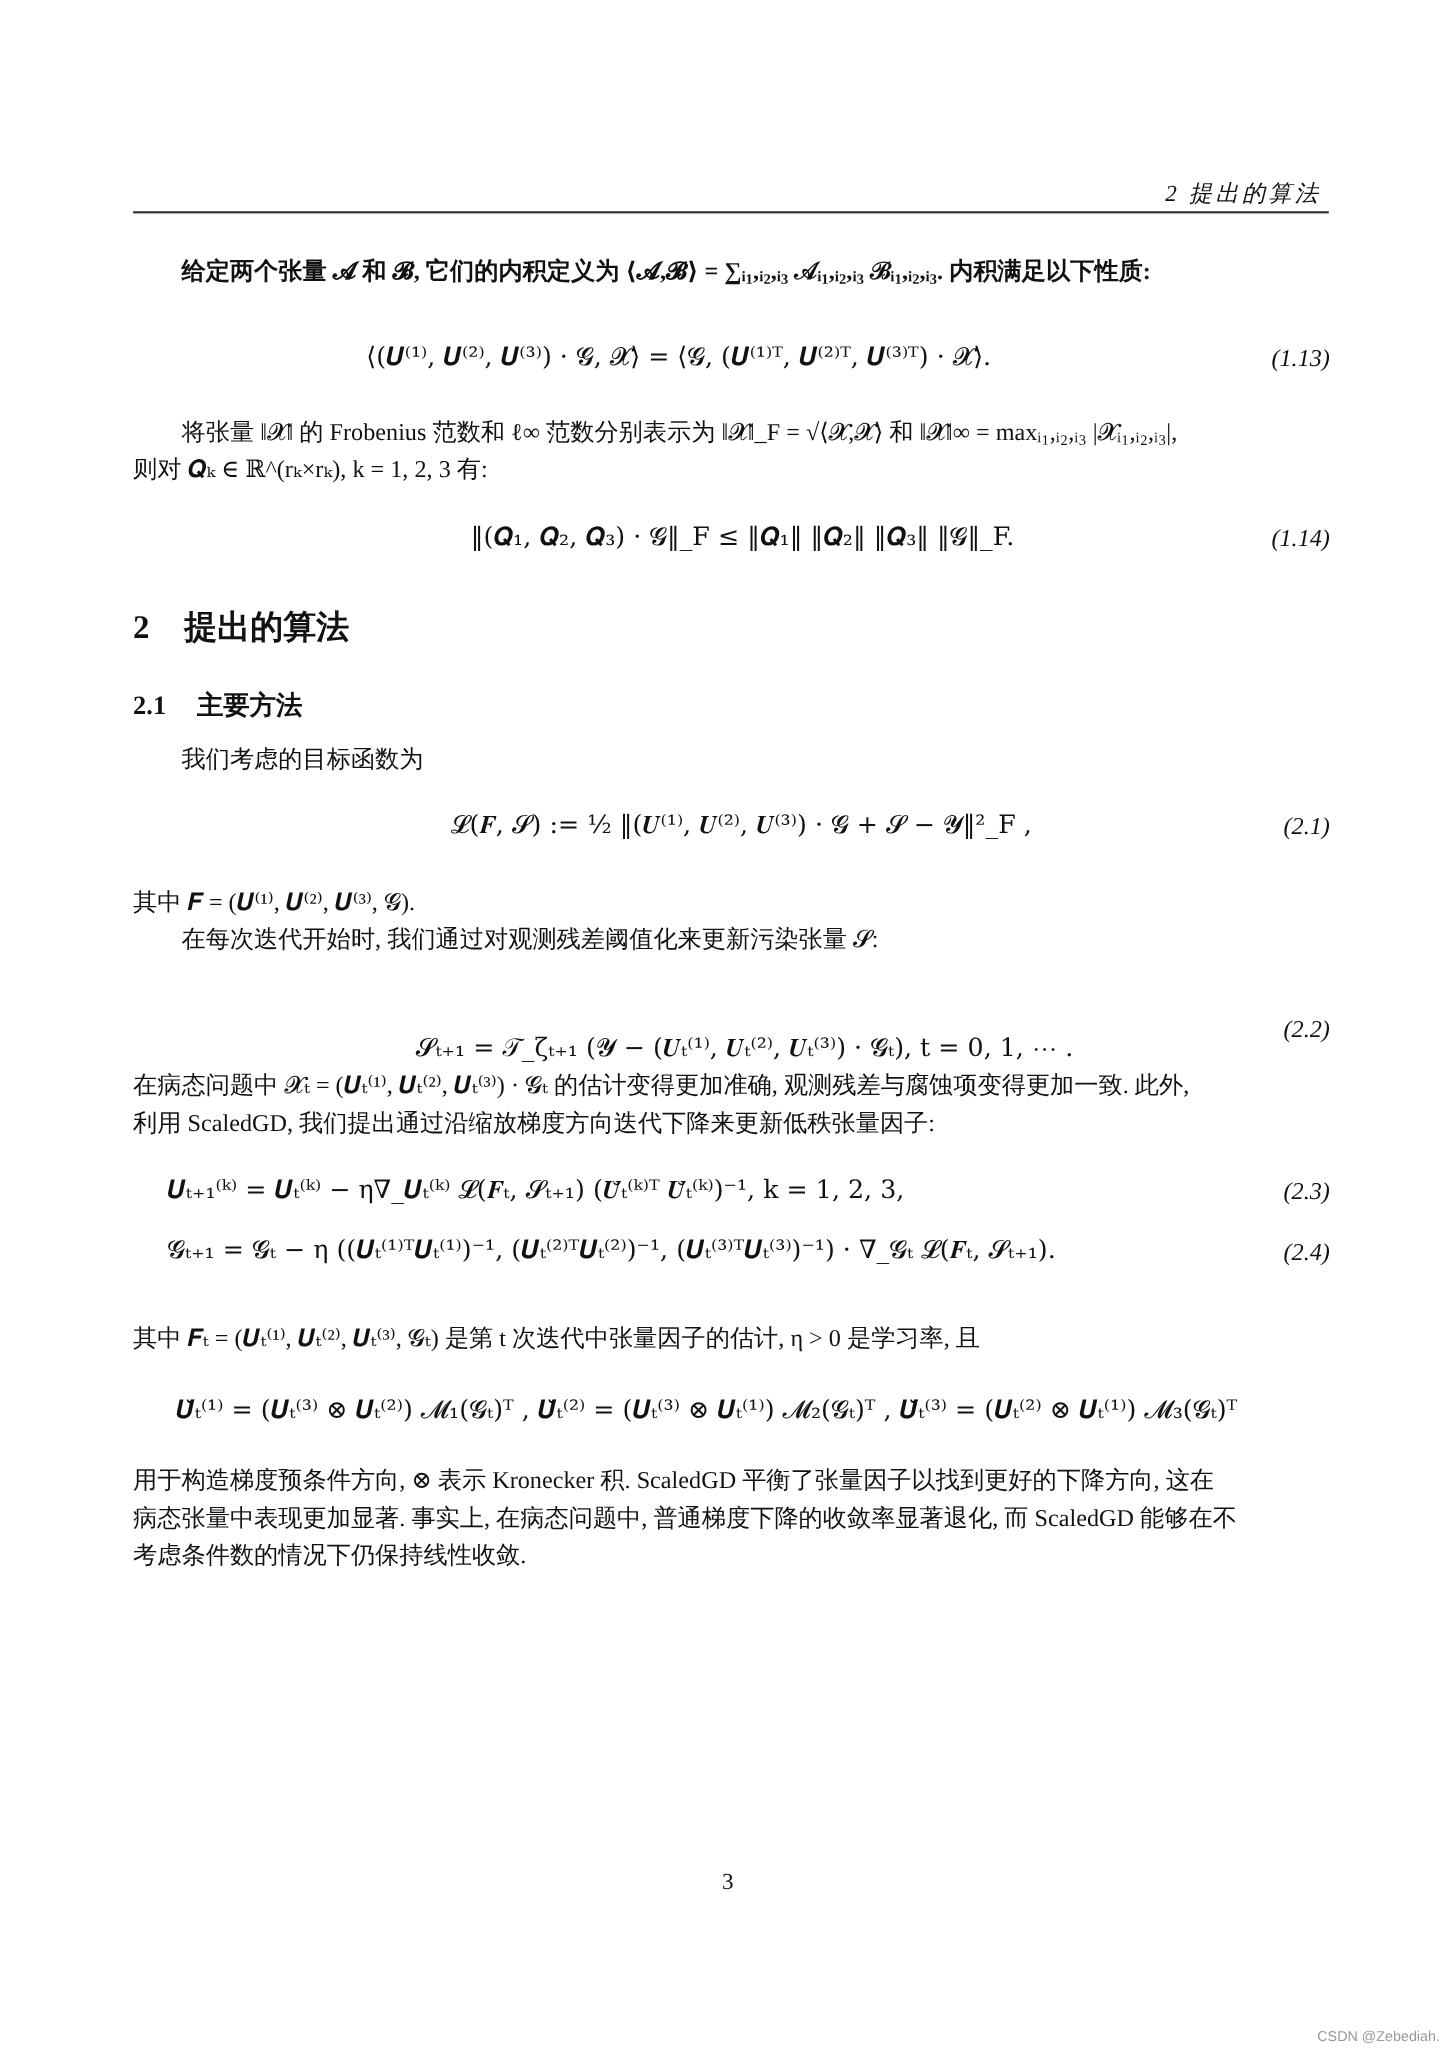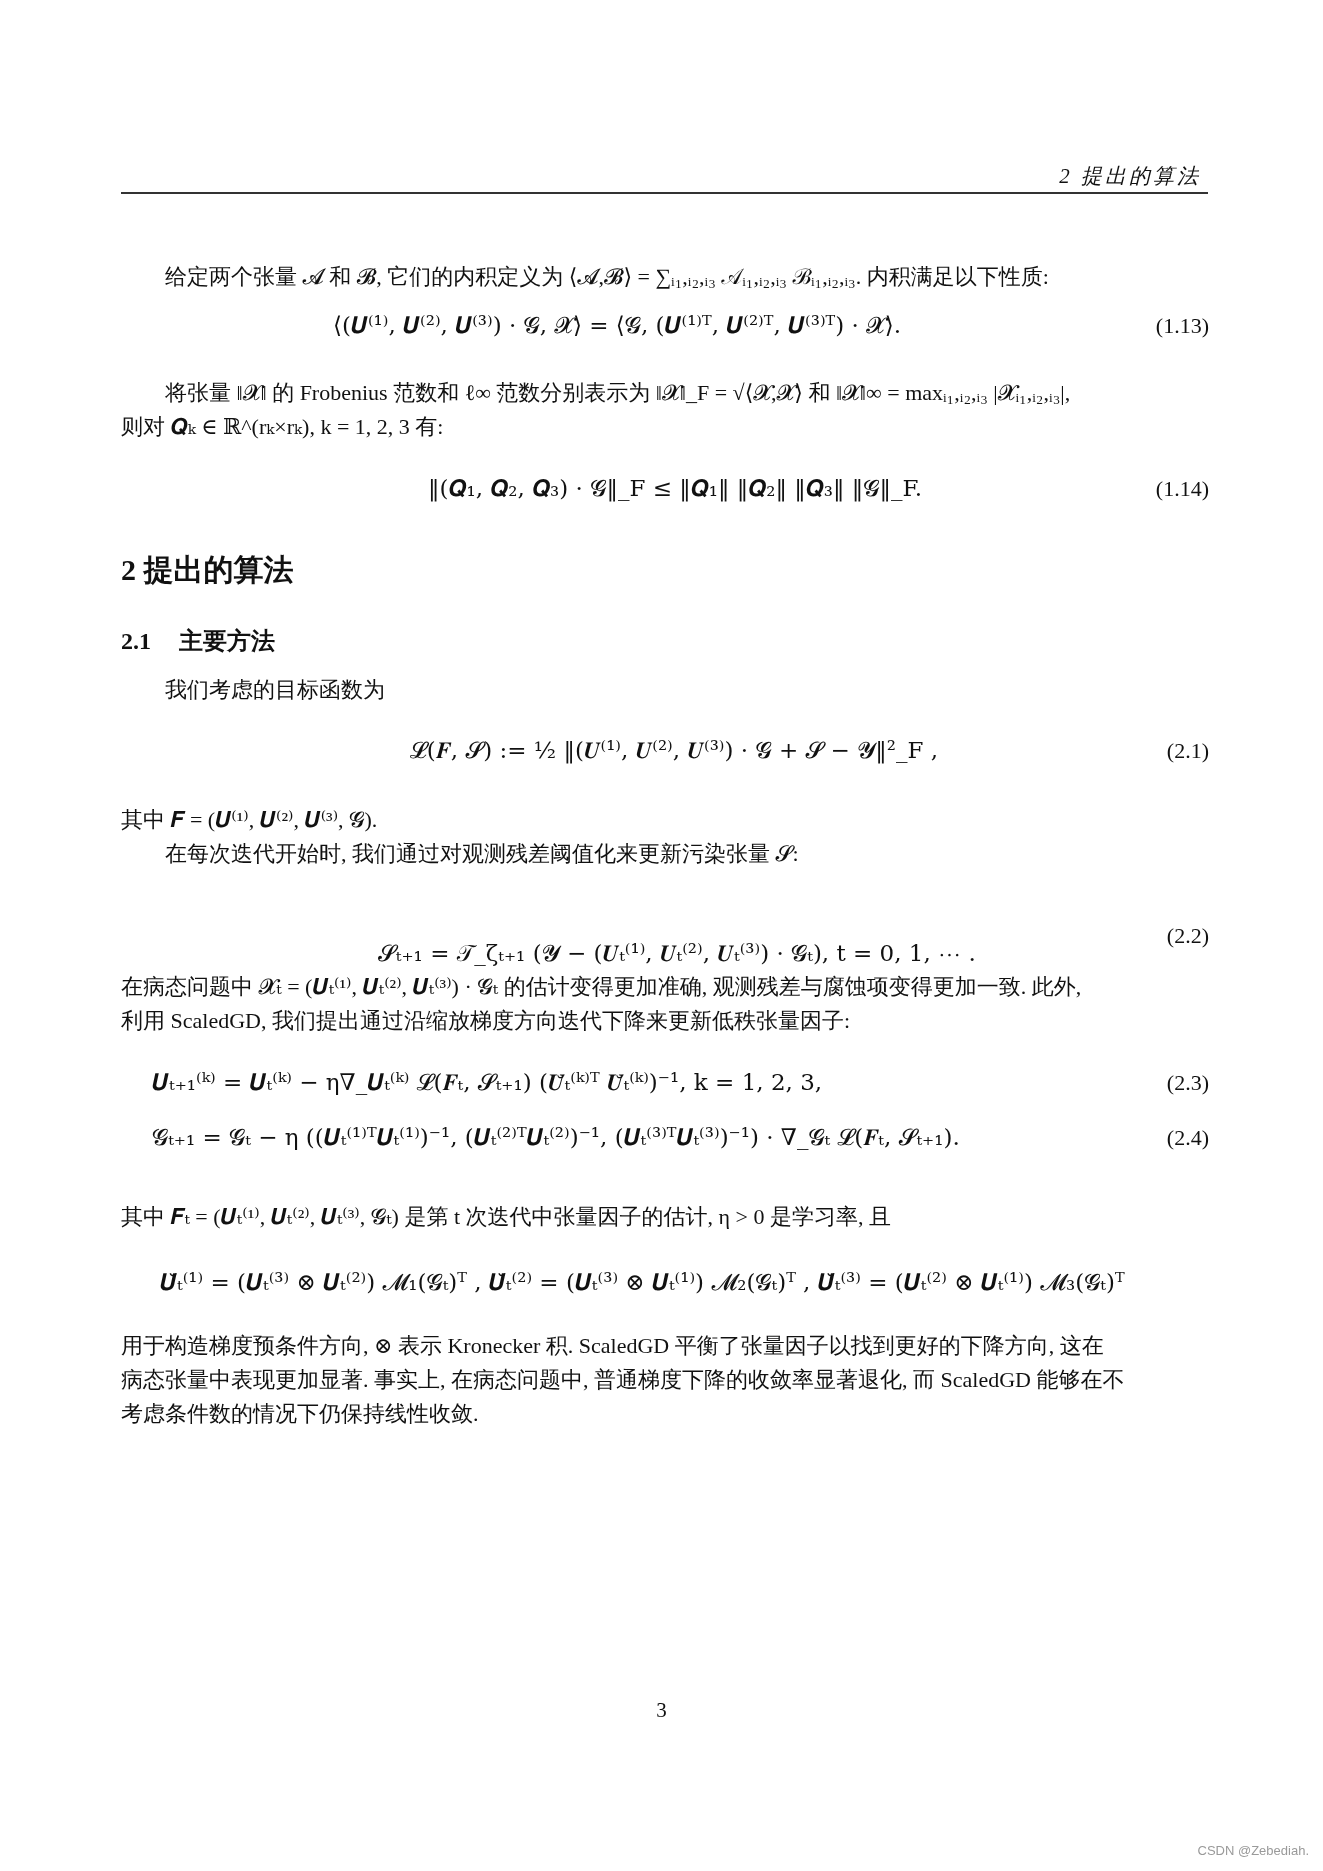--- a/index.html
+++ b/index.html
@@ -3,46 +3,46 @@
 <meta charset="utf-8">
 <style>
   html, body { margin:0; padding:0; background:#ffffff; }
   body { width:1323px; height:1871px; position:relative; overflow:hidden;
          font-family:"Liberation Serif","DejaVu Serif",serif; color:#111; }
   .abs { position:absolute; white-space:nowrap; }
   .header { top:162px; right:122px; font-size:21px; font-style:italic; letter-spacing:3px; }
   .rule { position:absolute; left:121px; width:1087px; top:192px; height:0; border-top:2px solid #333; }
   .p { font-size:22px; line-height:34px; }
   .eq { font-size:23px; font-family:"DejaVu Serif","Liberation Serif",serif; }
-  .eqno { right:114px; font-size:22px; }
+  .eqno { right:114px; font-size:22px;font-style:italic; }
   .h1 { font-size:30px; font-weight:bold; }
   .h2 { font-size:24px; font-weight:bold; }
   .pageno { left:0; width:1323px; text-align:center; top:1698px; font-size:21px; }
   .wm { right:14px; top:1843px; font-family:"Liberation Sans","DejaVu Sans",sans-serif; font-size:13px; color:#9a9a9a; }
 </style>
 </head>
 <body>
 
 <div class="abs header">2   提出的算法</div>
 <div class="rule"></div>
 
-<div class="abs p" style="left:165px; top:260px;">给定两个张量 𝓐 和 𝓑, 它们的内积定义为 ⟨𝓐,𝓑⟩ = ∑ᵢ₁,ᵢ₂,ᵢ₃ 𝒜ᵢ₁,ᵢ₂,ᵢ₃ ℬᵢ₁,ᵢ₂,ᵢ₃. 内积满足以下性质:</div>
+<div class="abs p" style="left:165px; top:230px;font-weight:bold;">给定两个张量 𝓐 和 𝓑, 它们的内积定义为 ⟨𝓐,𝓑⟩ = ∑ᵢ₁,ᵢ₂,ᵢ₃ 𝒜ᵢ₁,ᵢ₂,ᵢ₃ ℬᵢ₁,ᵢ₂,ᵢ₃. 内积满足以下性质:</div>
 
 <div class="abs eq" style="left:333px; top:312px;">⟨(𝑼⁽¹⁾, 𝑼⁽²⁾, 𝑼⁽³⁾) · 𝓖, 𝓧⟩ = ⟨𝓖, (𝑼⁽¹⁾ᵀ, 𝑼⁽²⁾ᵀ, 𝑼⁽³⁾ᵀ) · 𝓧⟩.</div>
 <div class="abs eqno" style="top:313px;">(1.13)</div>
 
 <div class="abs p" style="left:165px; top:376px;">将张量 ‖𝓧‖ 的 Frobenius 范数和 ℓ∞ 范数分别表示为 ‖𝓧‖_F = √⟨𝓧,𝓧⟩ 和 ‖𝓧‖∞ = maxᵢ₁,ᵢ₂,ᵢ₃ |𝓧ᵢ₁,ᵢ₂,ᵢ₃|,</div>
 <div class="abs p" style="left:121px; top:410px;">则对 𝑸ₖ ∈ ℝ^(rₖ×rₖ), k = 1, 2, 3 有:</div>
 
 <div class="abs eq" style="left:428px; top:475px;">‖(𝑸₁, 𝑸₂, 𝑸₃) · 𝓖‖_F ≤ ‖𝑸₁‖ ‖𝑸₂‖ ‖𝑸₃‖ ‖𝓖‖_F.</div>
 <div class="abs eqno" style="top:476px;">(1.14)</div>
 
 <div class="abs h1" style="left:121px; top:550px;">
   <span>2</span>
-  <span style="">提出的算法</span>
+  <span style="margin-left:24px;">提出的算法</span>
 </div>
 
 <div class="abs h2" style="left:121px; top:625px;">
   <span>2.1</span>
   <span style="margin-left:22px;">主要方法</span>
 </div>
 
 <div class="abs p" style="left:165px; top:673px;">我们考虑的目标函数为</div>
 
 <div class="abs eq" style="left:410px; top:737px;">𝓛(𝑭, 𝓢) := ½ ‖(𝑼⁽¹⁾, 𝑼⁽²⁾, 𝑼⁽³⁾) · 𝓖 + 𝓢 − 𝓨‖²_F ,</div>

